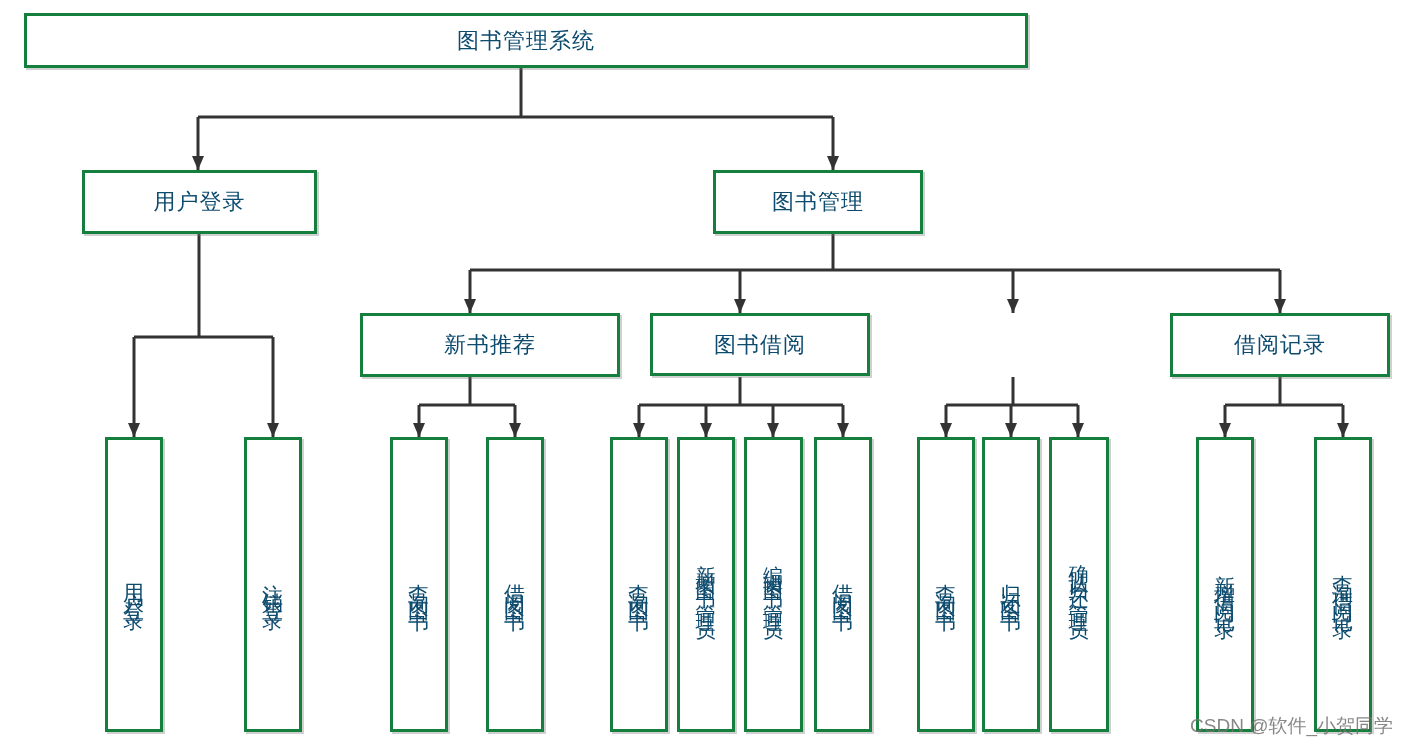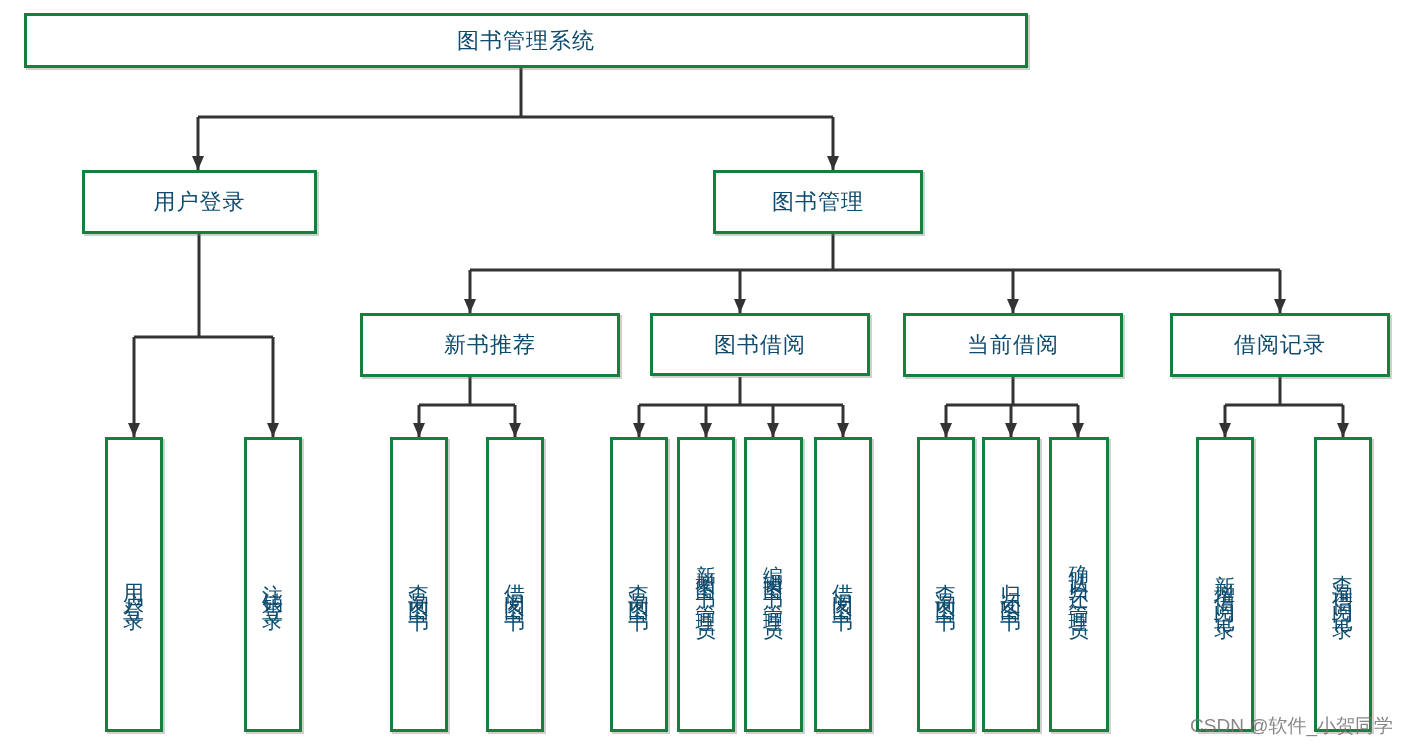--- a/index.html
+++ b/index.html
@@ -104,23 +104,20 @@
   <div class="box" style="left:713px;top:170px;width:210px;height:64px;">
     <span class="hlabel">图书管理</span>
   </div>
 
   <div class="box" style="left:360px;top:313px;width:260px;height:64px;justify-content:center;">
     <span class="hlabel">新书推荐</span>
   </div>
   <div class="box" style="left:630px;top:313px;width:220px;height:63px;margin-left:20px;">
     <span class="hlabel">图书借阅</span>
   </div>
-  <div class="box" style="left:903px;top:313px;width:220px;height:64px;">
-    <span class="hlabel">当前借阅</span>
-  </div>
   <div class="box" style="left:1170px;top:313px;width:220px;height:64px;">
     <span class="hlabel">借阅记录</span>
   </div>
 
   <div class="box" style="left:105px;top:437px;width:58px;height:295px;">
     <span class="vlabel">用户登录</span>
   </div>
   <div class="box" style="left:244px;top:437px;width:58px;height:295px;">
     <span class="vlabel">注销登录</span>
   </div>

